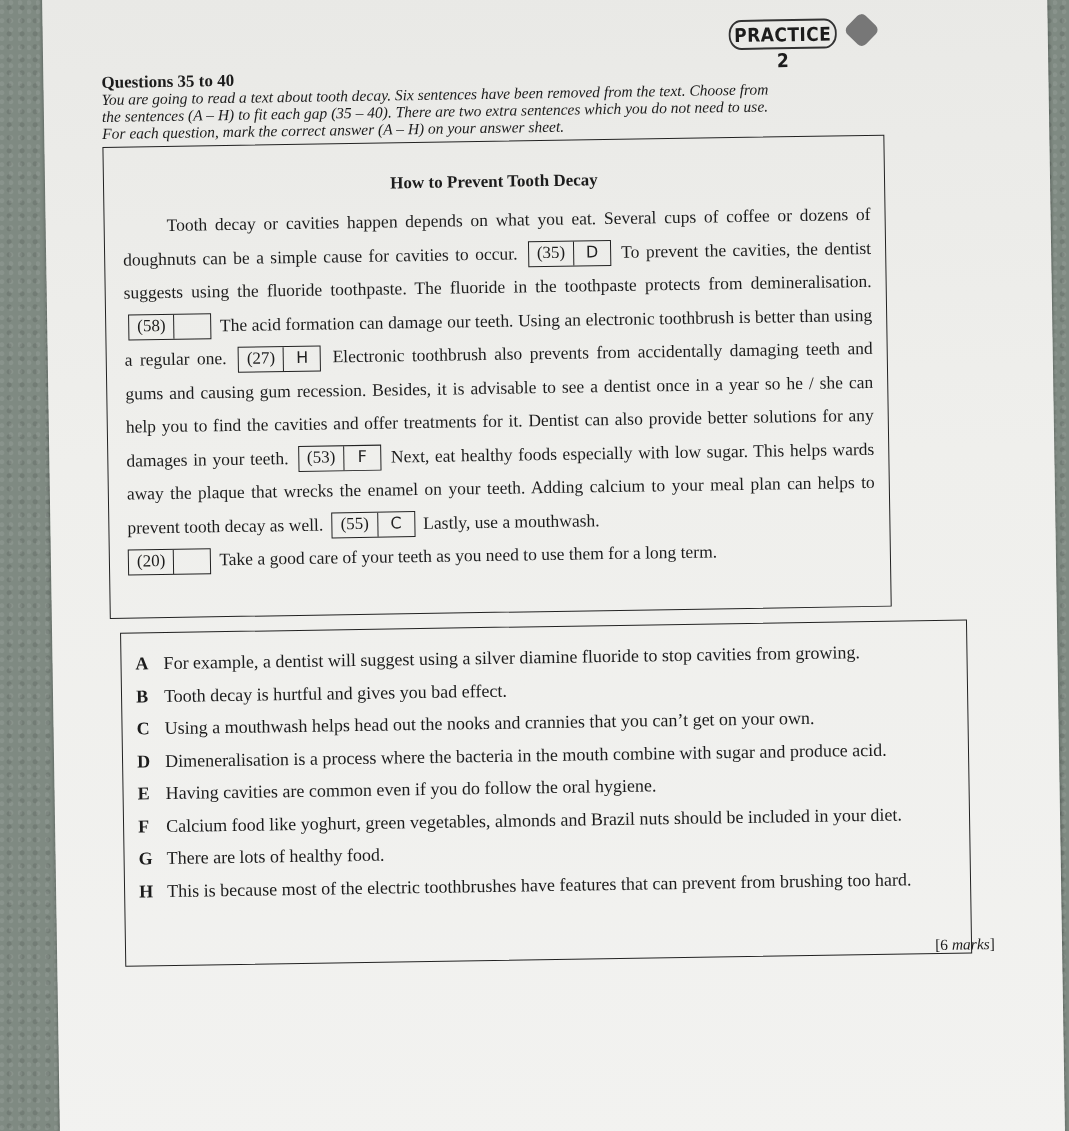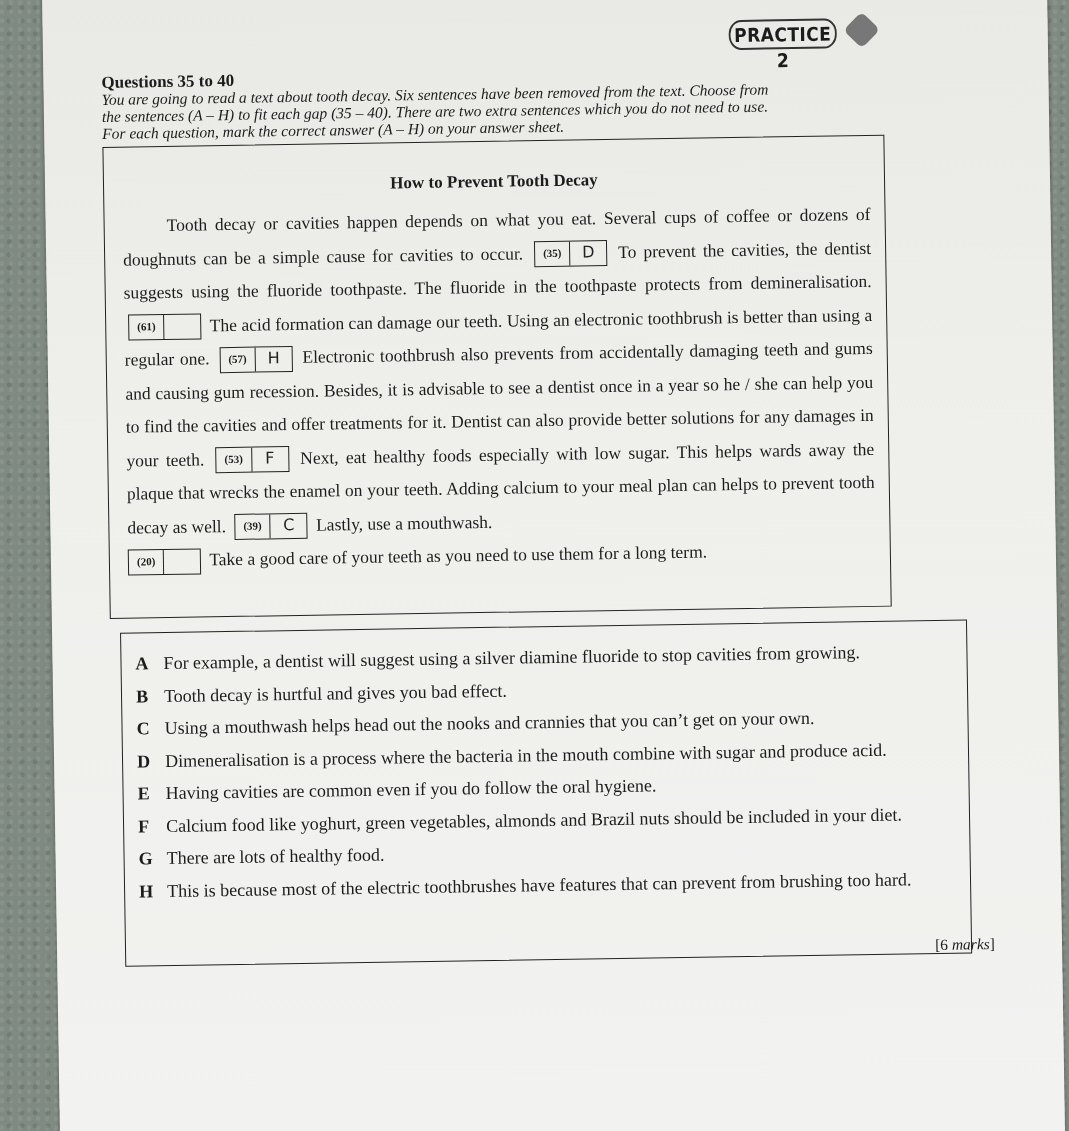--- a/index.html
+++ b/index.html
@@ -48,21 +48,21 @@
   }
   .passage {
     position:absolute; left:18px; right:14px; top:62px;
     font-size:17.5px; line-height:33.5px; text-align:justify;
   }
   .passage .indent { display:inline-block; width:44px; }
   .gap {
     display:inline-flex; border:1.5px solid #222; height:24px; line-height:22px;
     vertical-align:middle; margin:0 4px; background:transparent;
   }
-  .gap .num { padding:0 8px; border-right:1.5px solid #222; font-size:11px;font-weight:bold; }
+  .gap .num { padding:0 8px; border-right:1.5px solid #222; font-size:17px; }
   .gap .ans {
     width:36px; text-align:center; font-family:"DejaVu Sans", sans-serif;
     font-size:16px; color:#222;
   }
   .options-box {
     position:absolute; left:68px; top:636px; width:845px; height:332px;
     border:1.5px solid #222;
   }
   .options { position:absolute; left:14px; top:14px; right:10px; font-size:18px; line-height:32.5px; }
   .opt { display:flex; }
@@ -90,36 +90,36 @@
   <div class="passage-box">
     <div class="passage-title">How to Prevent Tooth Decay</div>
     <div class="passage">
       <span class="indent"></span><span>Tooth decay or cavities happen depends on what you eat. Several cups of coffee or dozens of doughnuts can be a simple cause for cavities to occur.</span>
       <span class="gap">
           <span class="num">(35)</span>
           <span class="ans">D</span>
         </span>
       <span>To prevent the cavities, the dentist suggests using the fluoride toothpaste. The fluoride in the toothpaste protects from demineralisation.</span>
       <span class="gap">
-          <span class="num">(61)</span>
+          <span class="num">(58)</span>
           <span class="ans"></span>
         </span>
       <span>The acid formation can damage our teeth. Using an electronic toothbrush is better than using a regular one.</span>
       <span class="gap">
-          <span class="num">(57)</span>
+          <span class="num">(27)</span>
           <span class="ans">H</span>
         </span>
       <span>Electronic toothbrush also prevents from accidentally damaging teeth and gums and causing gum recession. Besides, it is advisable to see a dentist once in a year so he / she can help you to find the cavities and offer treatments for it. Dentist can also provide better solutions for any damages in your teeth.</span>
       <span class="gap">
           <span class="num">(53)</span>
           <span class="ans">F</span>
         </span>
       <span>Next, eat healthy foods especially with low sugar. This helps wards away the plaque that wrecks the enamel on your teeth. Adding calcium to your meal plan can helps to prevent tooth decay as well.</span>
       <span class="gap">
-          <span class="num">(39)</span>
+          <span class="num">(55)</span>
           <span class="ans">C</span>
         </span>
       <span>Lastly, use a mouthwash.</span>
       <br>
       <span class="gap" style="margin-left:0">
           <span class="num">(20)</span>
           <span class="ans"></span>
         </span>
       <span>Take a good care of your teeth as you need to use them for a long term.</span>
     </div>

